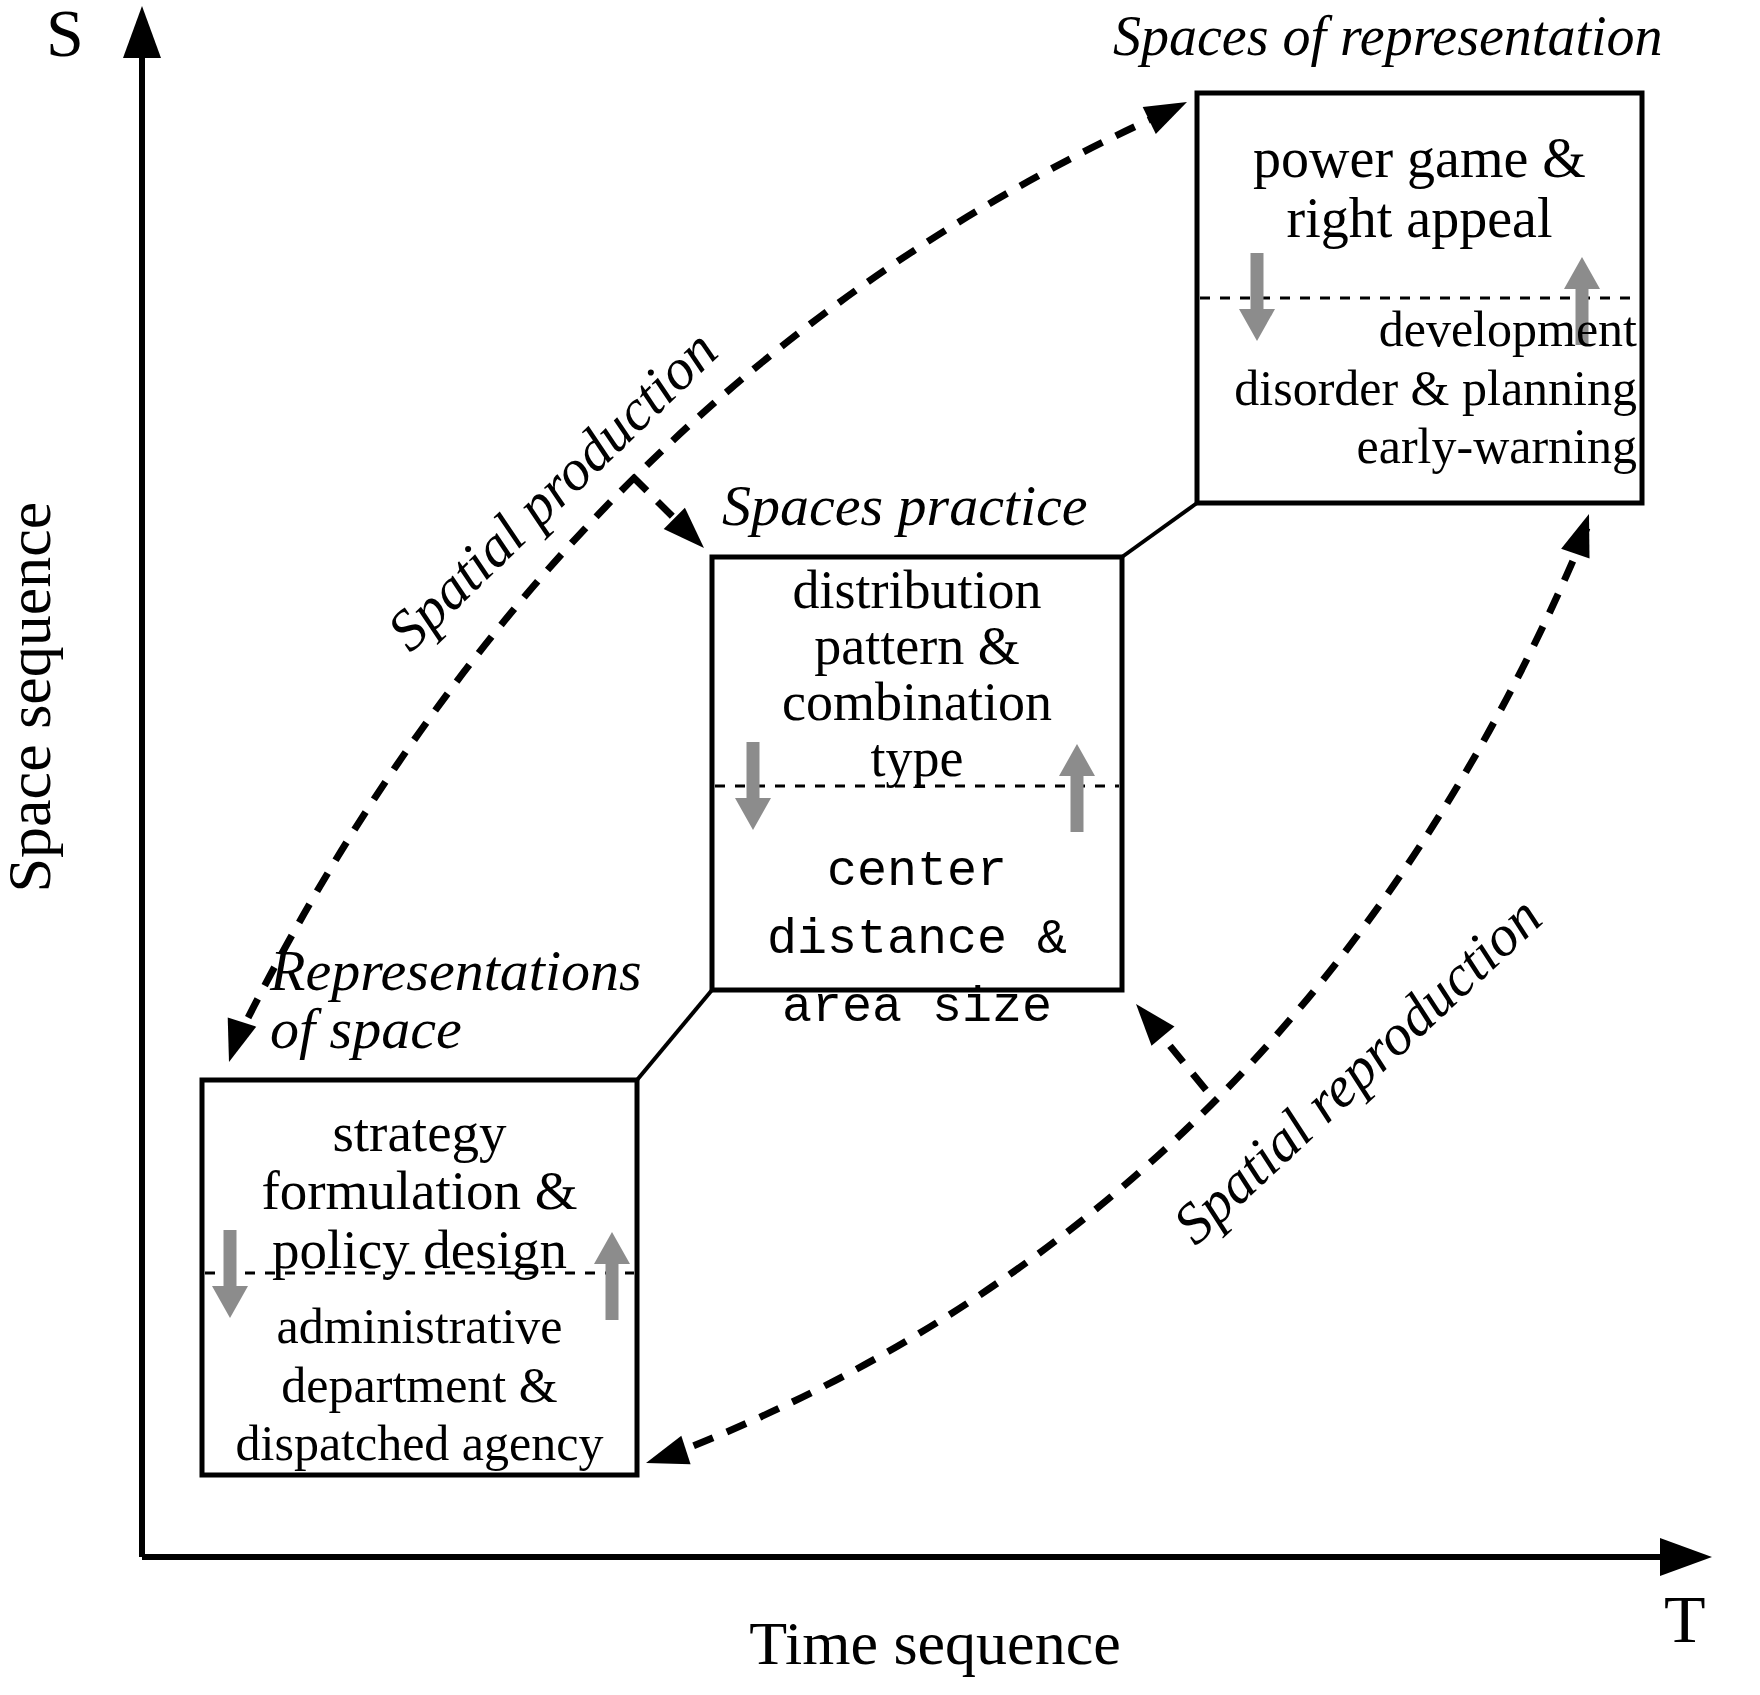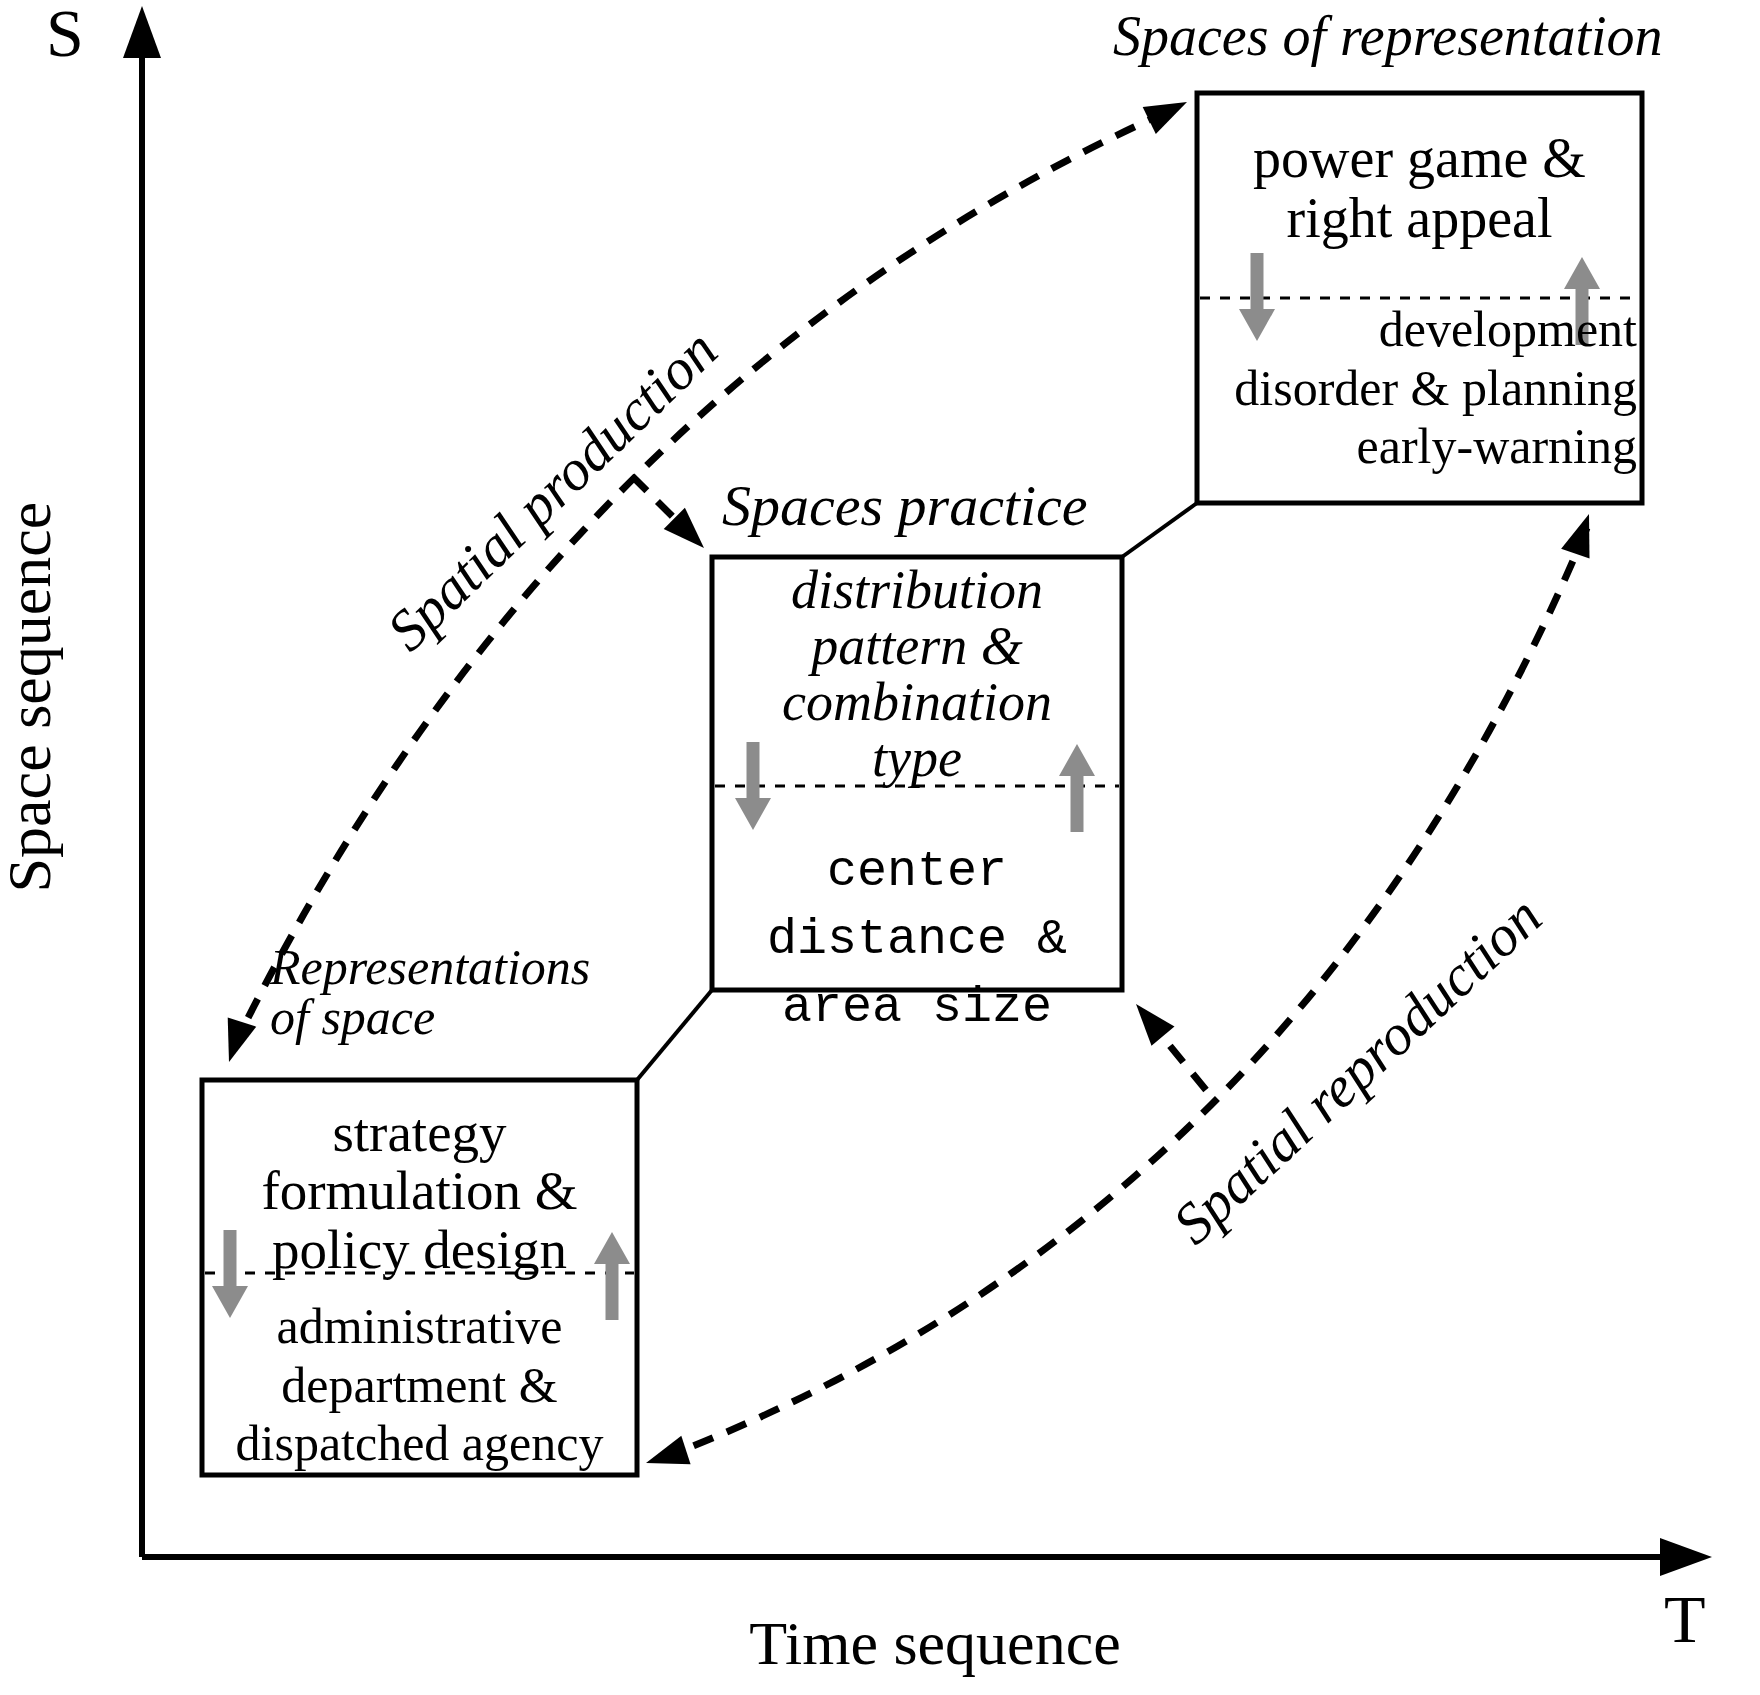--- a/index.html
+++ b/index.html
@@ -94,33 +94,33 @@
     </g>
   </svg>
 
   <div class="txt" style="left:46px;top:-6px;font-size:68px;">S</div>
   <div class="txt" style="left:1664px;top:1580px;font-size:68px;">T</div>
   <div class="txt center" style="left:635px;top:1608px;width:600px;font-size:62px;">Time sequence</div>
   <div class="txt center" style="left:-250px;top:661px;width:560px;height:72px;font-size:62px;transform:rotate(-90deg);transform-origin:center;">Space sequence</div>
 
   <div class="txt ital" style="left:1113px;top:4px;font-size:56px;text-align:right;">Spaces of representation</div>
   <div class="txt ital" style="left:722px;top:472px;font-size:58px;">Spaces practice</div>
-  <div class="txt ital" style="left:270px;top:942px;font-size:50px;line-height:1.0;white-space:pre-line;">Representations
+  <div class="txt ital" style="left:270px;top:942px;font-size:58px;line-height:1.0;white-space:pre-line;">Representations
 of space</div>
   <div class="txt ital rot" style="left:552px;top:490px;font-size:58px;">Spatial production</div>
   <div class="txt ital rot2" style="left:1357px;top:1070px;font-size:58px;">Spatial reproduction</div>
 
   <div class="txt center box-main" style="left:207px;top:1088px;width:425px;">strategy
 formulation &amp;
 policy design</div>
   <div class="txt center box-sub" style="left:207px;top:1297px;width:425px;">administrative
 department &amp;
 dispatched agency</div>
 
-  <div class="txt center" style="left:717px;top:562px;width:400px;font-size:54px;line-height:1.04;font-style:italic;">distribution
+  <div class="txt center" style="left:717px;top:562px;width:400px;font-size:54px;line-height:1.04;">distribution
 pattern &amp;
 combination
 type</div>
   <div class="txt center" style="left:717px;top:838px;width:400px;font-size:50px;line-height:1.36;font-family:Liberation Mono, monospace;">center distance &amp;
 area size</div>
 
   <div class="txt center" style="left:1202px;top:128px;width:435px;font-size:56px;line-height:1.08;">power game &amp;
 right appeal</div>
   <div class="txt center box-sub" style="left:1202px;top:300px;width:435px;text-align:right;">development
 disorder &amp; planning

